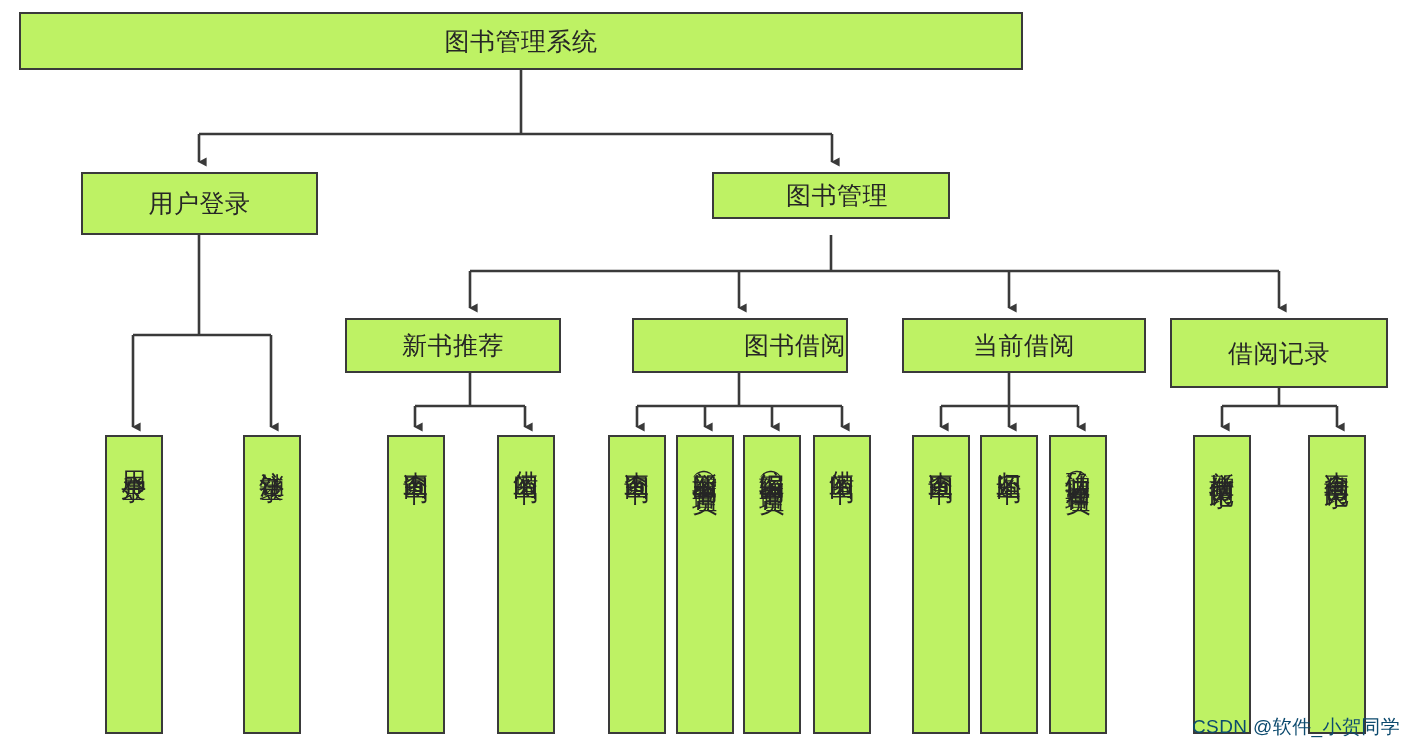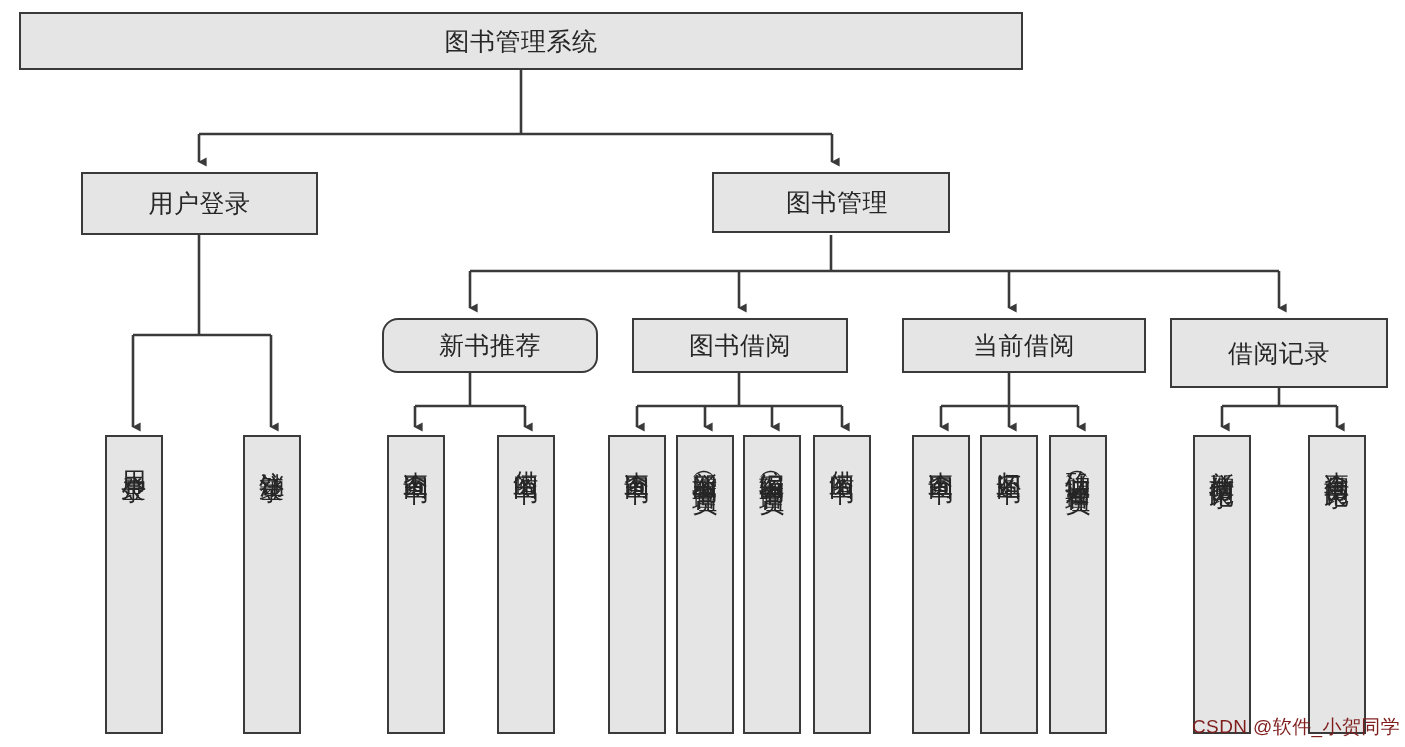--- a/index.html
+++ b/index.html
@@ -17,21 +17,21 @@
   svg.wires{
     position:absolute;
     left:0;top:0;
     width:1405px;height:747px;
     pointer-events:none;
   }
   .node{
     position:absolute;
     box-sizing:border-box;
     border:2.5px solid #3a3a3a;
-    background:#e5e5e5;
+    background:#bef264;
     display:flex;
     align-items:center;
     justify-content:center;
     color:#262626;
   }
   .node .lbl{
     display:block;
     text-align:center;
     line-height:1.08;
     letter-spacing:0.5px;
@@ -47,21 +47,21 @@
     writing-mode:vertical-rl;
     text-orientation:upright;
     font-size:25px;
     line-height:1.14;
     letter-spacing:3px;
     white-space:nowrap;
   }
   .watermark{
     position:absolute;
     font-size:19px;
-    color:#7f1d1d;
+    color:#0c4a6e;
     white-space:nowrap;
     letter-spacing:0.4px;
   }
 </style>
 </head>
 <body>
 
 <div id="canvas">
 
   <svg class="wires" viewBox="0 0 1405 747">
@@ -114,28 +114,28 @@
     </g>
   </svg>
 
   <div class="node h" style="left:19px;top:12px;width:1004px;height:58px;">
     <span class="lbl">图书管理系统</span>
   </div>
 
   <div class="node h" style="left:81px;top:172px;width:237px;height:63px;">
     <span class="lbl">用户登录</span>
   </div>
-  <div class="node h" style="left:712px;top:172px;width:238px;height:61px;padding-left:12px;">
+  <div class="node h" style="left:712px;top:172px;width:238px;height:47px;padding-left:12px;">
     <span class="lbl">图书管理</span>
   </div>
 
-  <div class="node h" style="left:382px;top:318px;width:216px;height:55px;border-radius:16px;">
+  <div class="node h" style="left:345px;top:318px;width:216px;height:55px;">
     <span class="lbl">新书推荐</span>
   </div>
-  <div class="node h" style="left:632px;top:318px;width:216px;height:55px;">
+  <div class="node h" style="left:632px;top:318px;width:216px;height:55px;justify-content:flex-end;">
     <span class="lbl">图书借阅</span>
   </div>
   <div class="node h" style="left:902px;top:318px;width:244px;height:55px;">
     <span class="lbl">当前借阅</span>
   </div>
   <div class="node h" style="left:1170px;top:318px;width:218px;height:70px;">
     <span class="lbl">借阅记录</span>
   </div>
 
   <div class="node v" style="left:105px;top:435px;width:58px;height:299px;">

